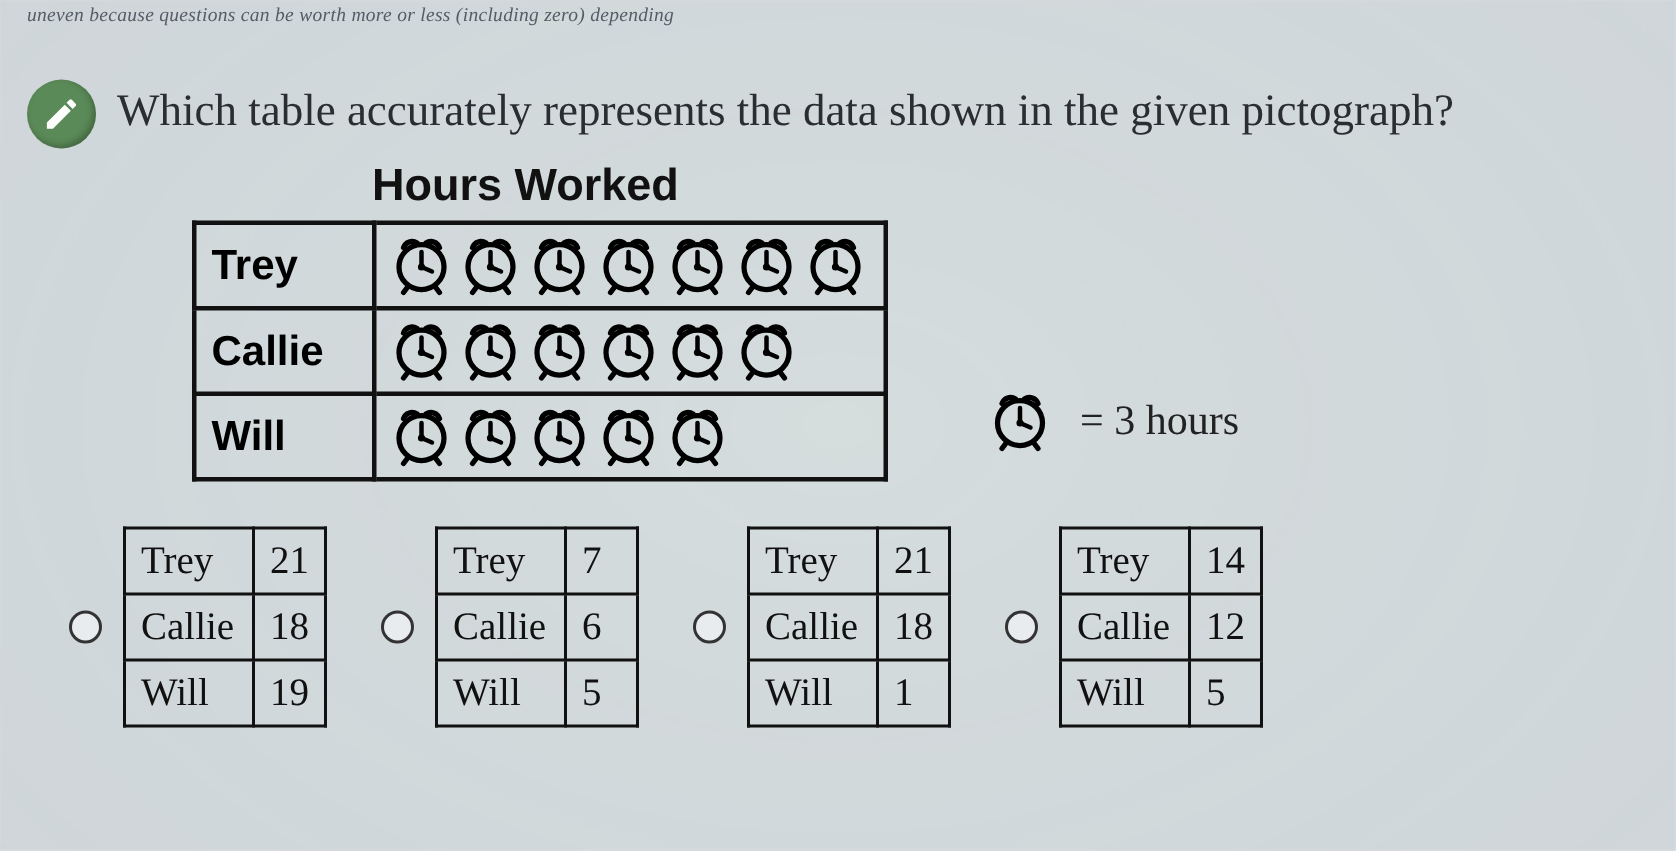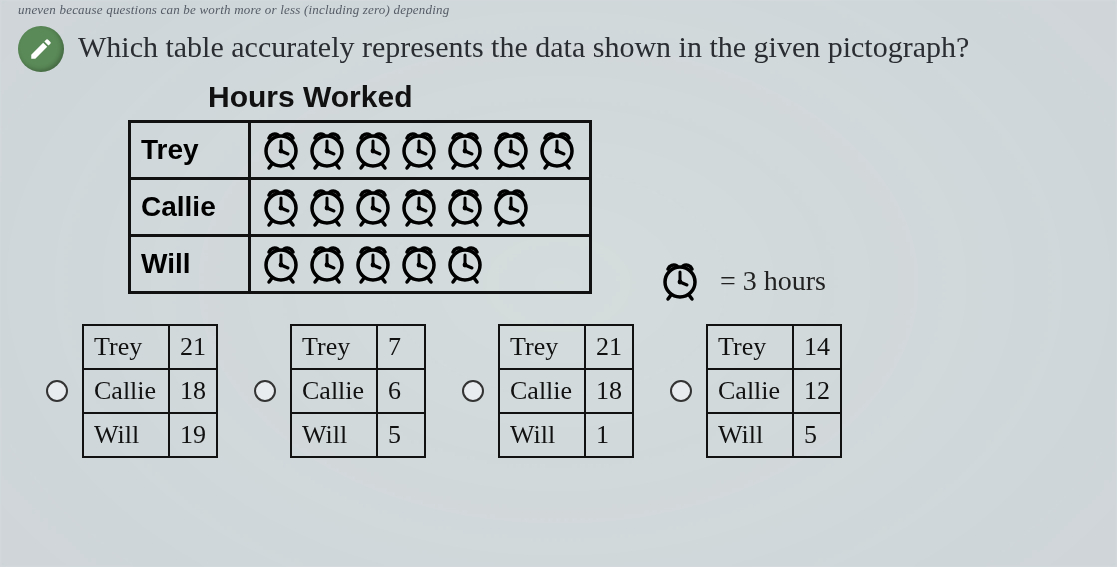--- a/index.html
+++ b/index.html
@@ -22,42 +22,42 @@
   .top-note {
     font-style: italic;
     color: #555c66;
     font-family: Georgia, serif;
     font-size: 13px;
     padding: 2px 4px 6px 0;
     letter-spacing: 0.2px;
     white-space: nowrap;
     overflow: hidden;
   }
-  .q-row { display:flex; align-items:flex-start; gap:14px; }
+  .q-row { display:flex; align-items:flex-start; gap:14px;margin-top:27px; }
   .pencil-badge {
     width:46px; height:46px; border-radius:50%;
     background:#5a8a57;
     display:flex; align-items:center; justify-content:center;
     flex:0 0 auto; margin-top:2px;
     box-shadow: inset -2px -2px 4px rgba(0,0,0,0.25);
   }
   .pencil-badge svg { width:26px; height:26px; fill:#fff; }
   .q-text {
     font-size: 30px;
     color:#2a2e33;
     font-family: Georgia, serif;
     padding-top:6px;
   }
   .picto-wrap { margin: 8px 0 0 110px; }
   .picto-title {
     font-weight: bold;
     font-size: 30px;
     font-family: Arial, Helvetica, sans-serif;
     color:#111;
-    margin: 0 0 6px 80px;
+    margin: 0 0 6px 120px;
   }
   table.picto {
     border-collapse: collapse;
     background: transparent;
   }
   table.picto td {
     border: 3px solid #111;
     padding: 6px 10px;
     vertical-align: middle;
   }

